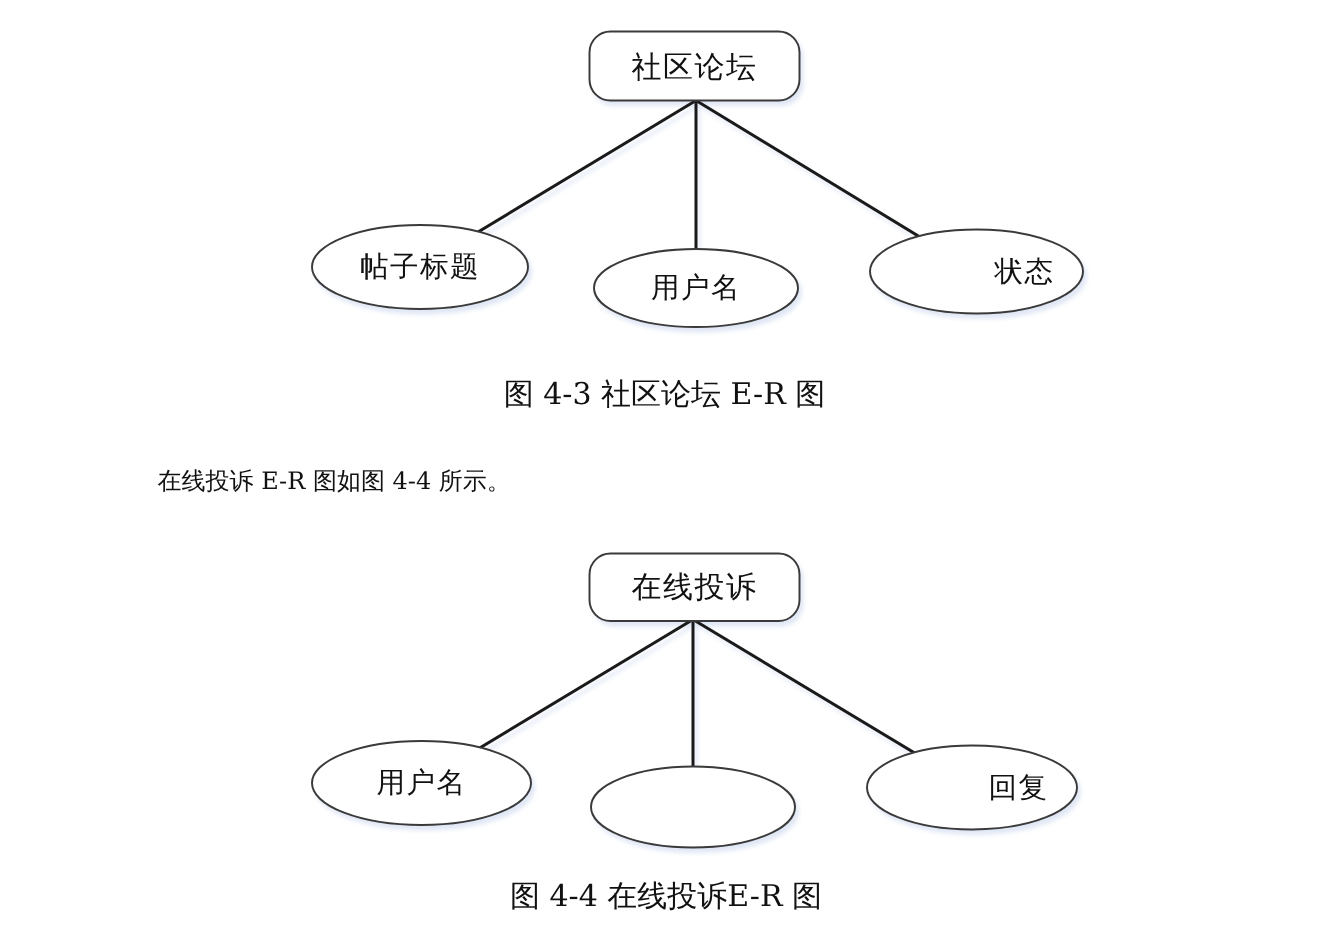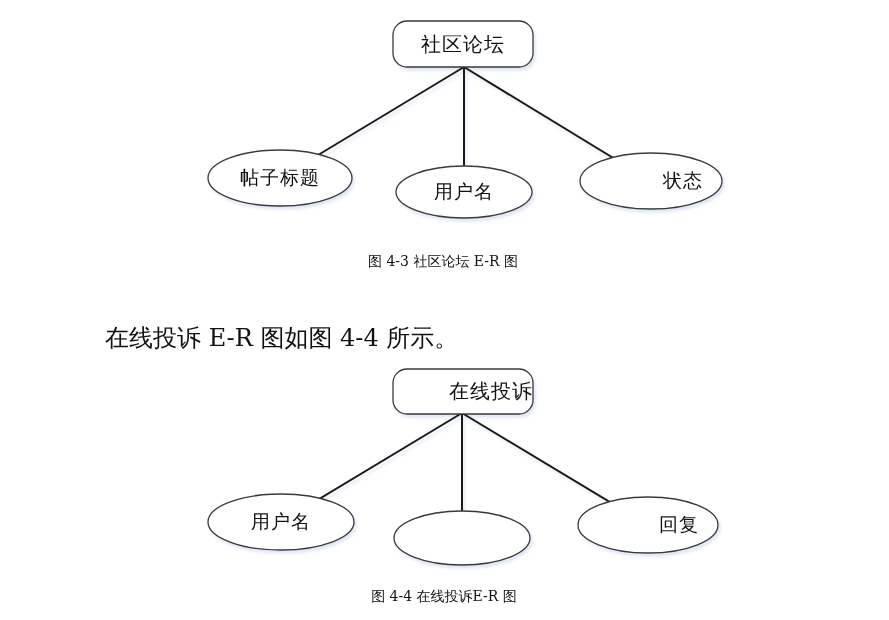--- a/index.html
+++ b/index.html
@@ -45,29 +45,28 @@
   }
   .entity-label {
     font-size: 20px;
   }
   .caption {
     position: absolute;
     display: flex;
     align-items: center;
     justify-content: center;
     white-space: nowrap;
-    font-size: 14px;
+    font-size: 20px;
   }
   .paragraph {
     position: absolute;
     left: 105px;
     top: 311px;
-    font-size: 24px;
+    font-size: 16px;
     white-space: nowrap;
-    margin-top: 11px;
   }
 </style>
 </head>
 <body>
 
 <div class="page">
 
   <svg class="shapes-svg" width="889" height="620" viewBox="0 0 889 620">
     <g class="shape-group">
       <line x1="464" y1="67" x2="280" y2="178"></line>
@@ -90,18 +89,18 @@
   </svg>
 
   <div class="label entity-label" style="left:393px; top:21px; width:140px; height:46px;">社区论坛</div>
   <div class="label" style="left:208px; top:150px; width:144px; height:56px;">帖子标题</div>
   <div class="label" style="left:396px; top:166px; width:136px; height:52px;">用户名</div>
   <div class="label" style="left:612px; top:153px; width:142px; height:56px;">状态</div>
   <div class="caption" style="left:323px; top:249px; width:240px; height:26px;">图 4-3 社区论坛 E-R 图</div>
 
   <div class="paragraph">在线投诉 E-R 图如图 4-4 所示。</div>
 
-  <div class="label entity-label" style="left:393px; top:369px; width:140px; height:45px;padding-left:28px;">在线投诉</div>
+  <div class="label entity-label" style="left:393px; top:369px; width:140px; height:45px;">在线投诉</div>
   <div class="label" style="left:208px; top:494px; width:146px; height:56px;">用户名</div>
   <div class="label" style="left:609px; top:497px; width:140px; height:56px;">回复</div>
   <div class="caption" style="left:324px; top:584px; width:240px; height:26px;">图 4-4 在线投诉E-R 图</div>
 
 </div>
 
 </body></html>

